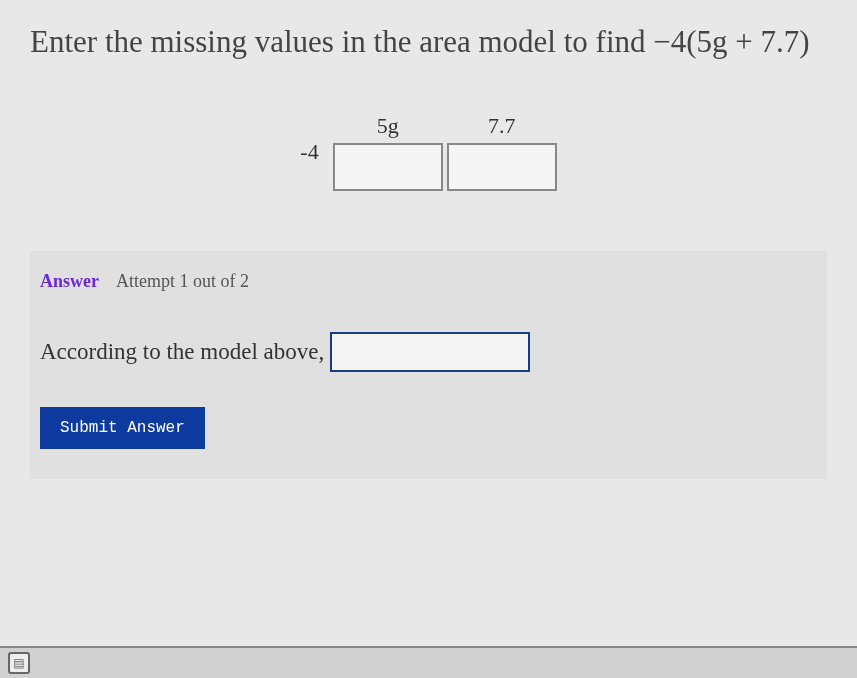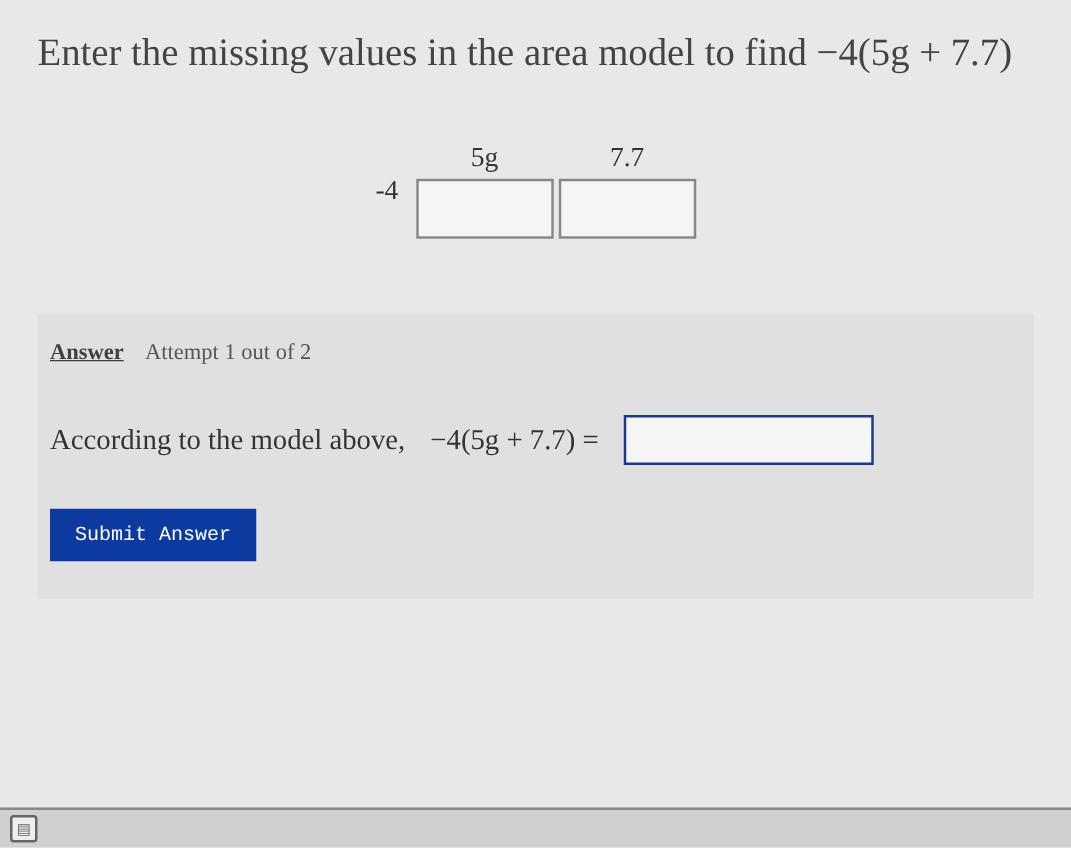--- a/index.html
+++ b/index.html
@@ -67,28 +67,28 @@
     .answer-section {
       background: #e0e0e0;
       padding: 20px 10px 30px 10px;
       margin-top: 10px;
     }
     .answer-header {
       font-size: 18px;
       color: #555;
       margin-bottom: 40px;
     }
-    .answer-header .bold { font-weight: bold; color: #404040; text-decoration: underline; }
+    .answer-header .bold { font-weight: bold; color: #6d28d9; }
     .equation-line {
       font-size: 23px;
       color: #333;
       display: flex;
       align-items: center;
       flex-wrap: wrap;
-      gap: 20px;
+      gap: 6px;
       margin-bottom: 35px;
     }
     .answer-input {
       width: 200px;
       height: 40px;
       border: 2px solid #1a3a8a;
       background: #f5f5f5;
       font-size: 20px;
       text-align: center;
       font-family: Georgia, serif;
@@ -152,21 +152,20 @@
 </div>
 
 <div class="answer-section">
   <div class="answer-header">
     <span class="bold">Answer</span>
     &nbsp;&nbsp;
     <span>Attempt 1 out of 2</span>
   </div>
   <div class="equation-line">
     <span>According to the model above, </span>
-    <span class="math-expr">−4(5g + 7.7) =</span>
     <input class="answer-input" value="" style="">
   </div>
   <button class="submit-btn">Submit Answer</button>
 </div>
 
 <div class="bottom-bar">
   <div class="calc-icon">▤</div>
 </div>
 
 </body></html>

